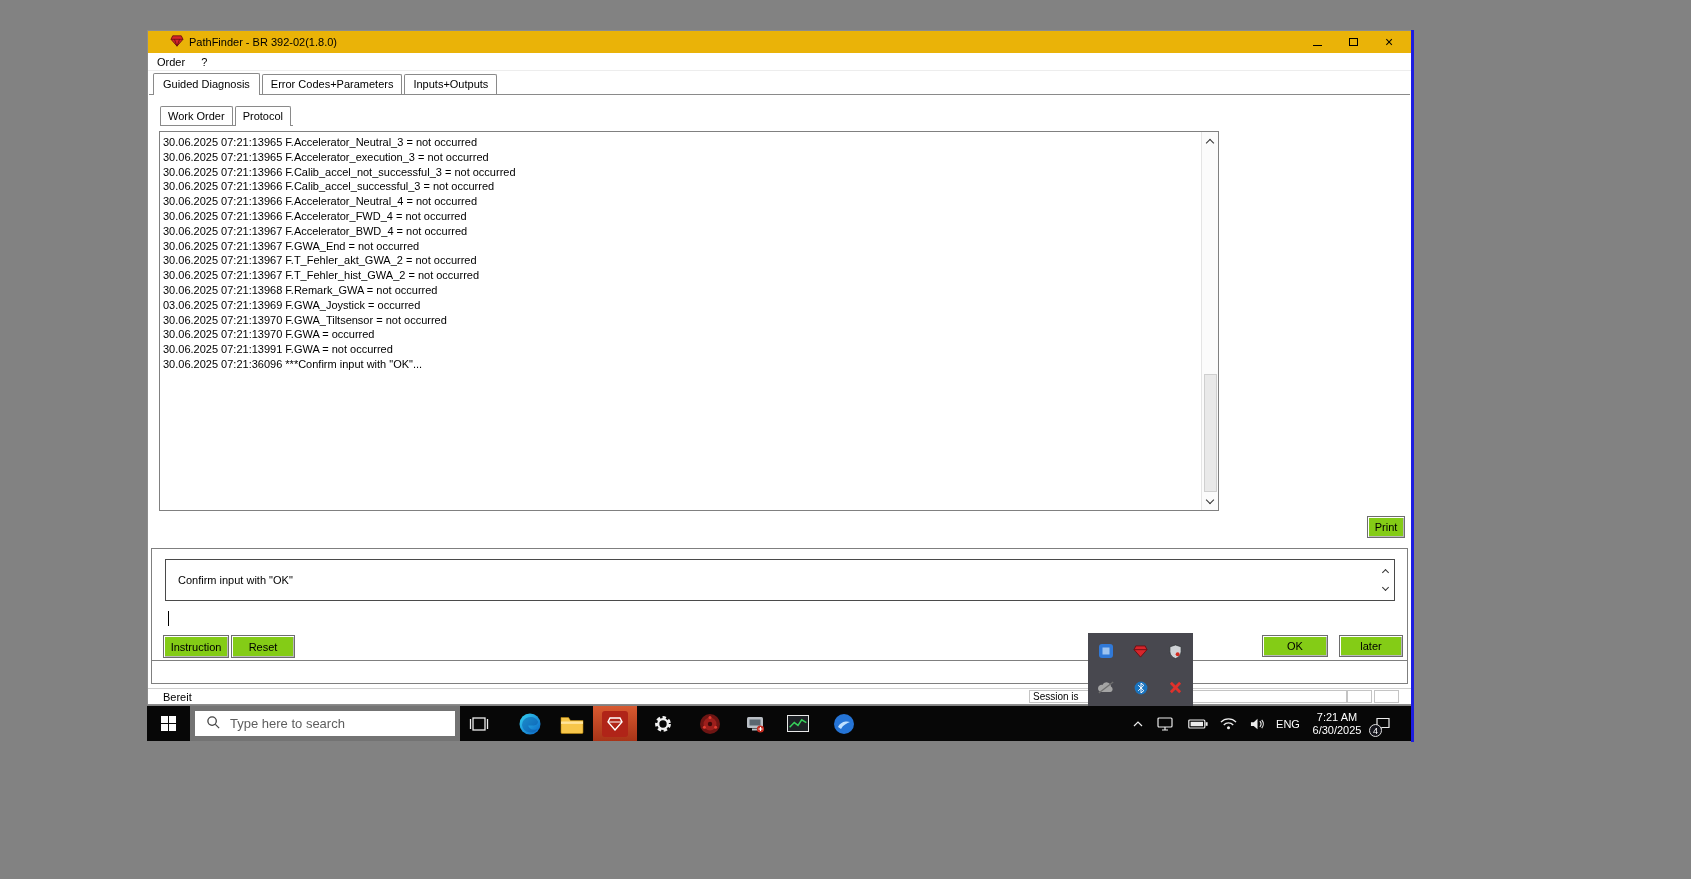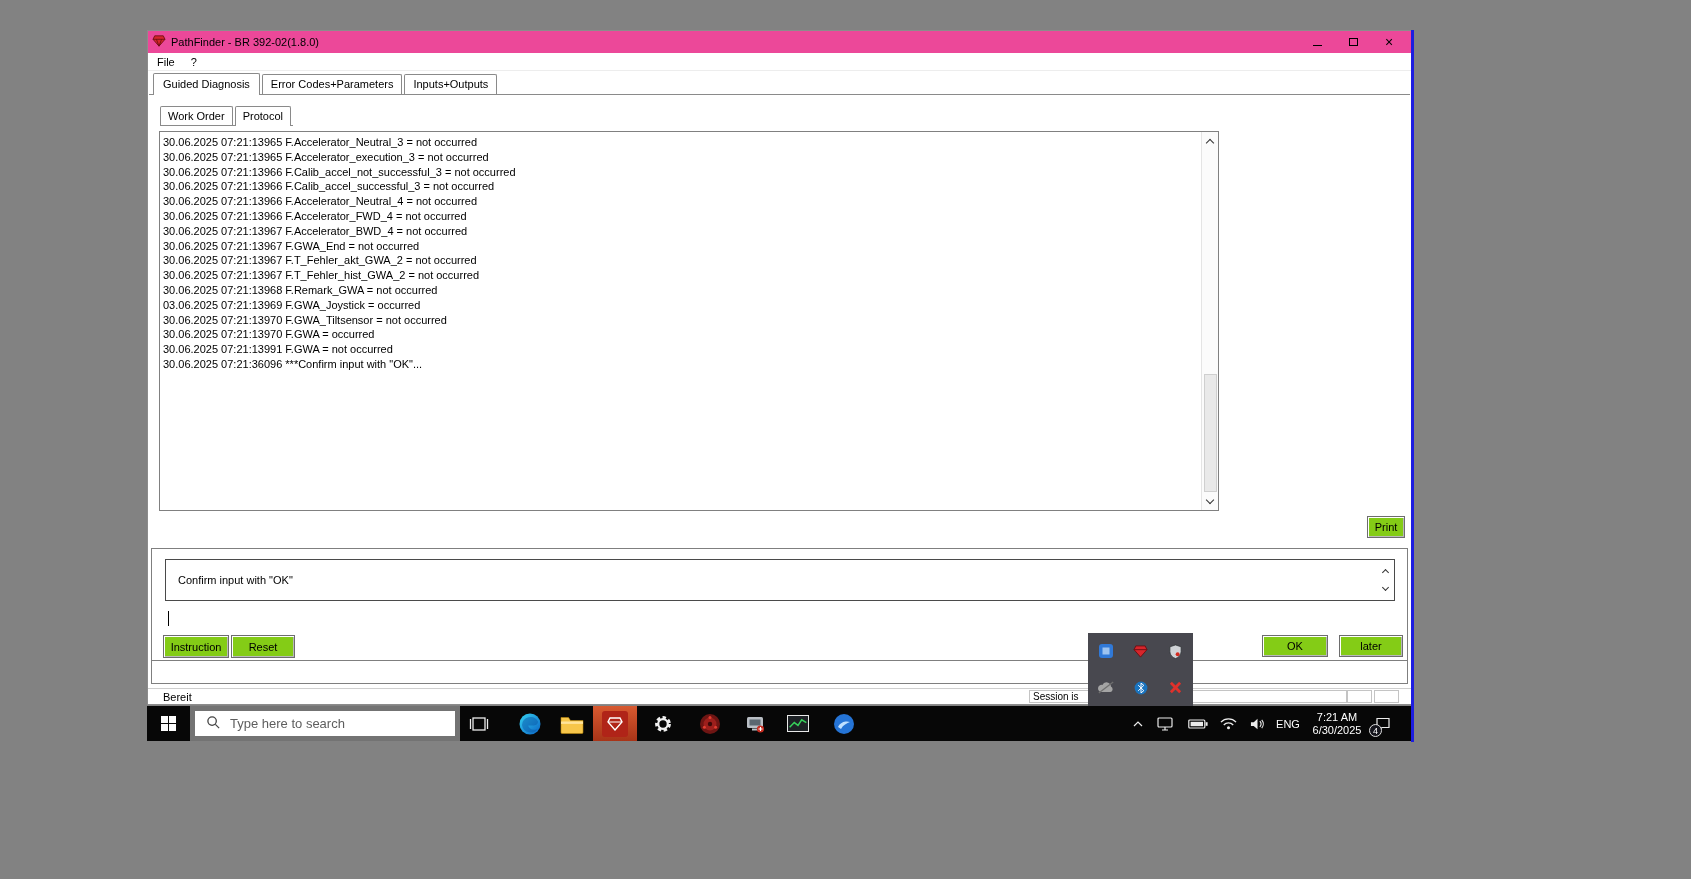--- a/index.html
+++ b/index.html
@@ -1,21 +1,21 @@
 <!DOCTYPE html>
 <html><head>
 <meta charset="utf-8">
 <style>
   * { box-sizing:border-box; margin:0; padding:0; }
   html,body { width:1691px; height:879px; }
   body { background:#828282; font-family:"Liberation Sans", sans-serif; position:relative; overflow:hidden; }
 
   
   .window { position:absolute; left:147px; top:30px; width:1265px; height:675px; background:#fff; border:1px solid #8c8c8c; }
-  .titlebar { position:relative; height:22px; display:flex; align-items:center; padding:0 4px; background:#ec4899; }
+  .titlebar { position:relative; height:22px; display:flex; align-items:center; padding:0 22px; background:#eab308; }
   .title-text { font-size:11px; color:#000; margin-left:5px; }
   .win-controls { position:absolute; right:4px; top:0; height:22px; display:flex; }
   .wc { width:36px; height:22px; display:flex; align-items:center; justify-content:center; }
   .min-glyph { width:9px; height:1px; background:#000; margin-top:7px; display:block; }
   .max-glyph { width:9px; height:8px; border:1px solid #000; display:block; }
   .close-glyph { font-size:14px; line-height:1; color:#000; }
 
   .menubar { height:18px; display:flex; align-items:center; gap:16px; padding-left:9px; font-size:11px; border-bottom:1px solid #ededed; }
 
   .tabstrip { position:absolute; left:1px; right:1px; top:42px; height:22px; display:flex; align-items:flex-end; padding-left:4px; border-bottom:1px solid #8a8a8a; }
@@ -111,21 +111,21 @@
       <span class="wc">
           <span class="max-glyph"></span>
         </span>
       <span class="wc">
           <span class="close-glyph">×</span>
         </span>
     </div>
   </div>
 
   <div class="menubar">
-    <span>File</span>
+    <span>Order</span>
     <span>?</span>
   </div>
 
   <div class="tabstrip">
     <div class="tab selected">Guided Diagnosis</div>
     <div class="tab">Error Codes+Parameters</div>
     <div class="tab">Inputs+Outputs</div>
   </div>
 
   <div class="substrip">

